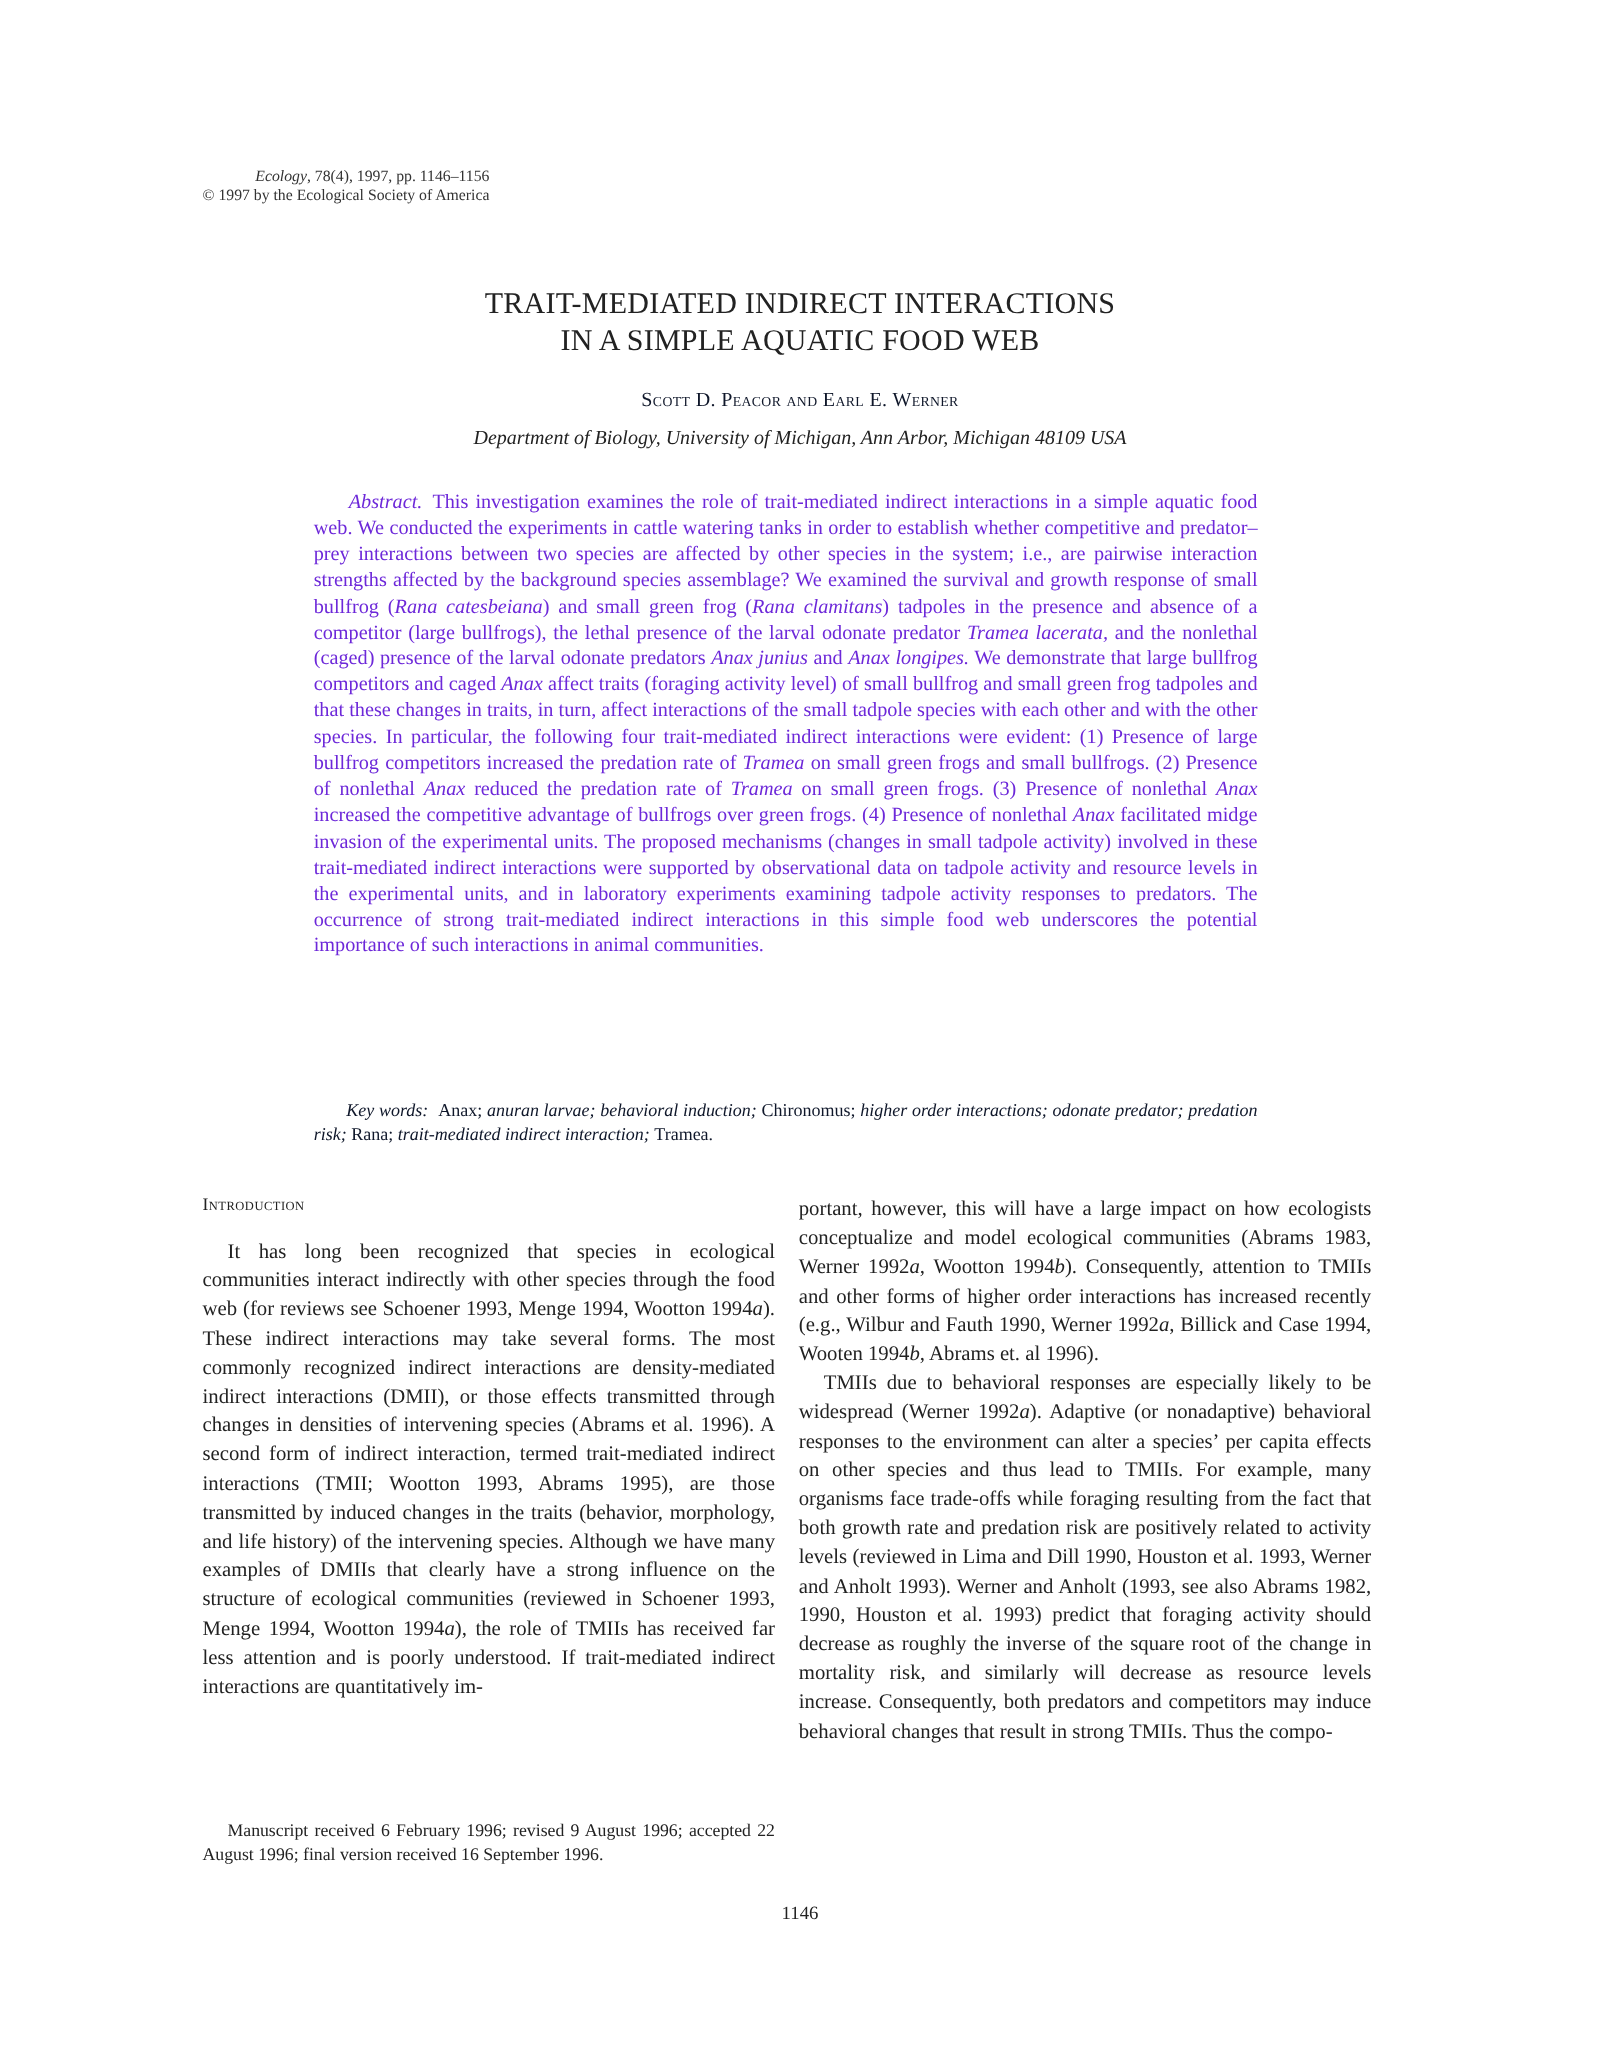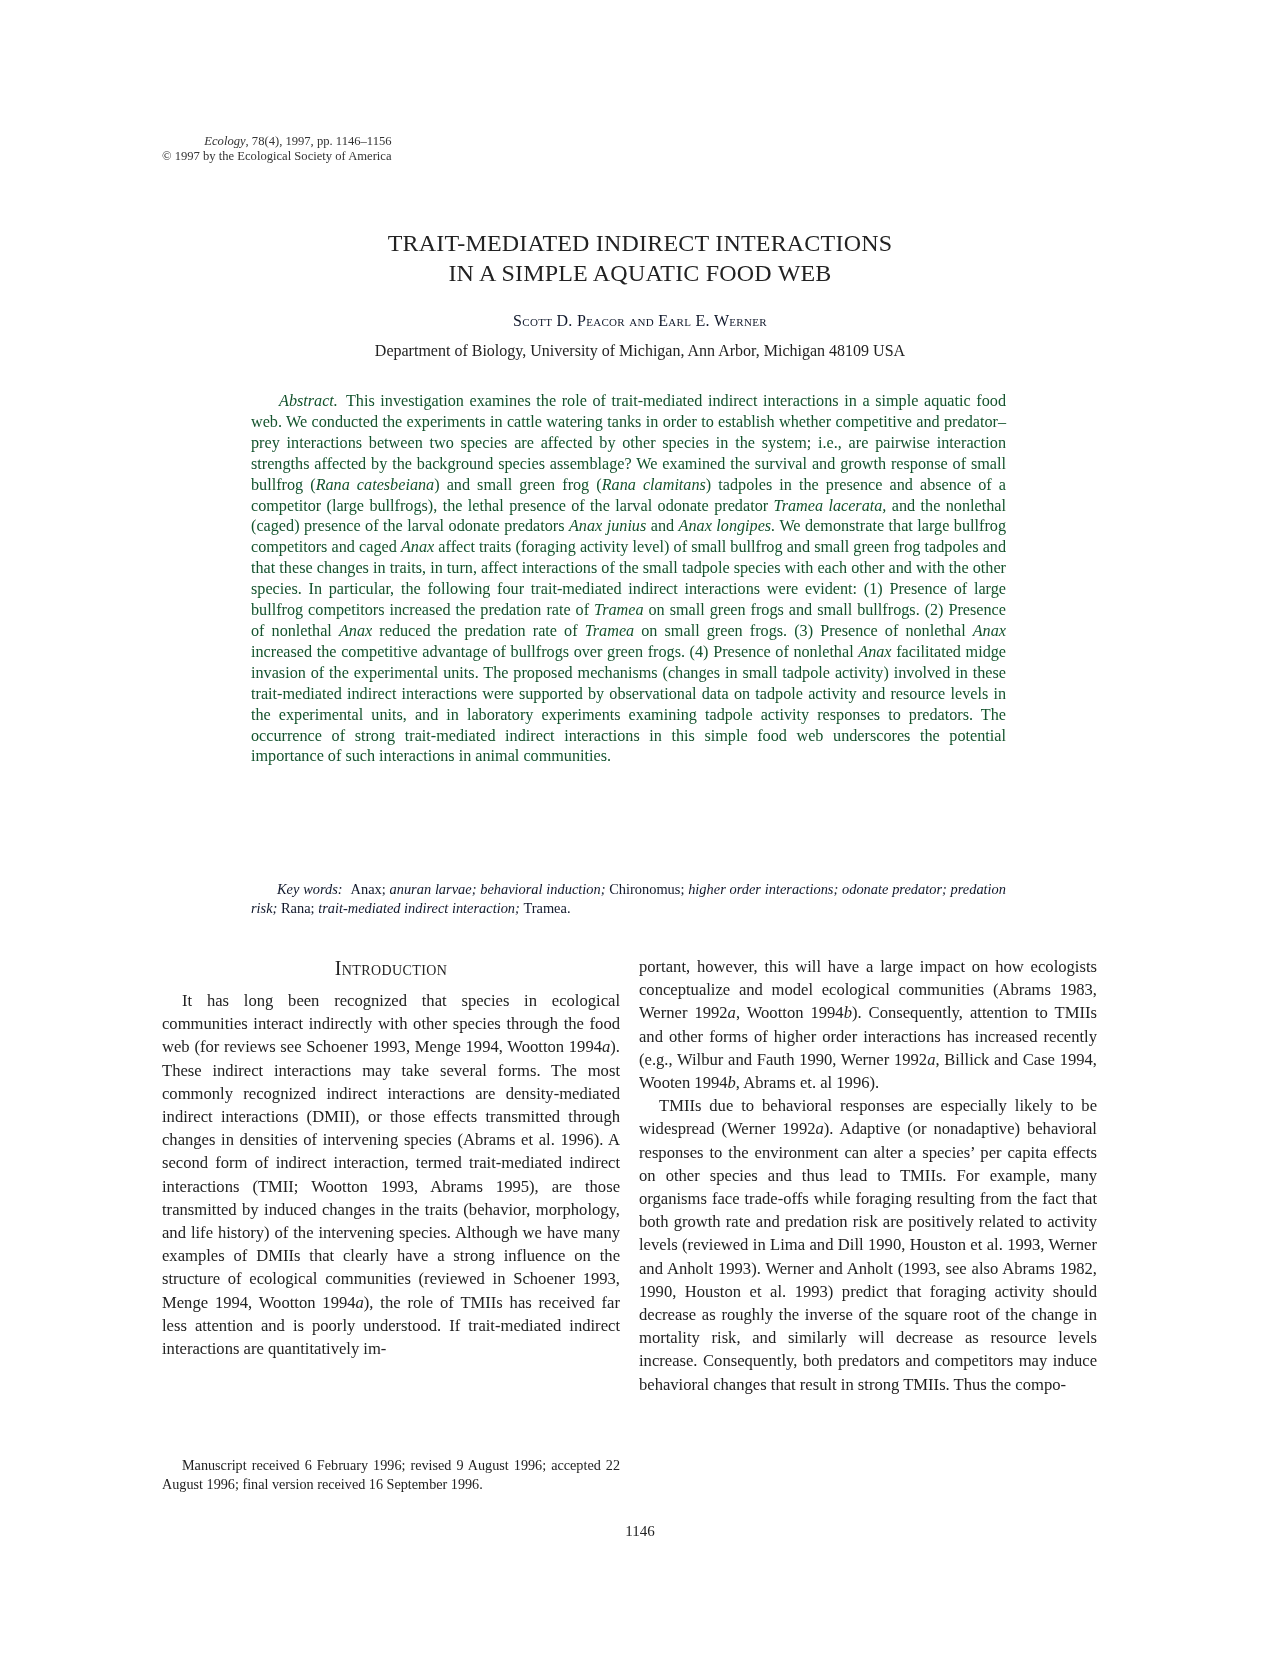--- a/index.html
+++ b/index.html
@@ -3,30 +3,30 @@
 <meta charset="utf-8">
 <style>
   html, body { margin: 0; padding: 0; background: #ffffff; }
   body {
     width: 1280px; height: 1656px; position: relative; overflow: hidden;
     font-family: "Liberation Serif", "DejaVu Serif", serif; color: #262626;
   }
   .journal { position: absolute; left: 162px; top: 134px; font-size: 12.6px; line-height: 15px; color: #333; text-align: right; }
   .title { position: absolute; left: 0; width: 1280px; top: 228px; text-align: center; font-size: 24px; line-height: 30px; letter-spacing: 0.2px; color: #222; }
   .authors { position: absolute; left: 0; width: 1280px; top: 312px; text-align: center; font-size: 16px; color: #0f172a; font-variant: small-caps; letter-spacing: 0.3px; }
-  .affil { position: absolute; left: 0; width: 1280px; top: 342px; text-align: center; font-size: 16px; color: #222; }
-  .abstract { position: absolute; left: 251px; width: 755px; top: 391px; font-size: 16.2px; line-height: 20.9px; text-align: justify; color: #14532d; }
+  .affil { position: absolute; left: 0; width: 1280px; top: 342px; text-align: center; font-size: 16px; font-style: italic; color: #222; }
+  .abstract { position: absolute; left: 251px; width: 755px; top: 391px; font-size: 16.2px; line-height: 20.9px; text-align: justify; color: #6d28d9; }
   .abstract .lead { font-style: italic; padding-left: 28px; margin-right: 8px; }
   .keywords { position: absolute; left: 251px; width: 755px; top: 880px; font-size: 14.4px; line-height: 18.5px; text-align: justify; color: #0f172a; }
   .keywords .kwlabel { font-style: italic; padding-left: 26px; margin-right: 8px; }
   .it { font-style: italic; }
   .col { position: absolute; width: 458px; font-size: 16.6px; line-height: 23.2px; text-align: justify; color: #222; }
   .col-left { left: 162px; top: 989px; }
   .col-right { left: 639px; top: 955px; }
-  .section-head { position: absolute; left: 162px; width: 458px; top: 957px; text-align: center; font-size: 20px; font-variant: small-caps; letter-spacing: 0.4px; color: #222; }
+  .section-head { position: absolute; left: 162px; width: 458px; top: 957px; text-align: left; font-size: 14px; font-variant: small-caps; letter-spacing: 0.4px; color: #222; }
   .indent { text-indent: 20px; display: block; }
   .footnote { position: absolute; left: 162px; width: 458px; top: 1456px; font-size: 14.2px; line-height: 18.6px; text-align: justify; color: #222; }
   .footnote span.fn { display: block; text-indent: 20px; }
   .page-num { position: absolute; left: 0; width: 1280px; top: 1523px; text-align: center; font-size: 15px; color: #222; }
 </style>
 </head>
 <body>
 
 <div class="journal">
   <div><span class="it">Ecology</span><span>, 78(4), 1997, pp. 1146–1156</span></div>

